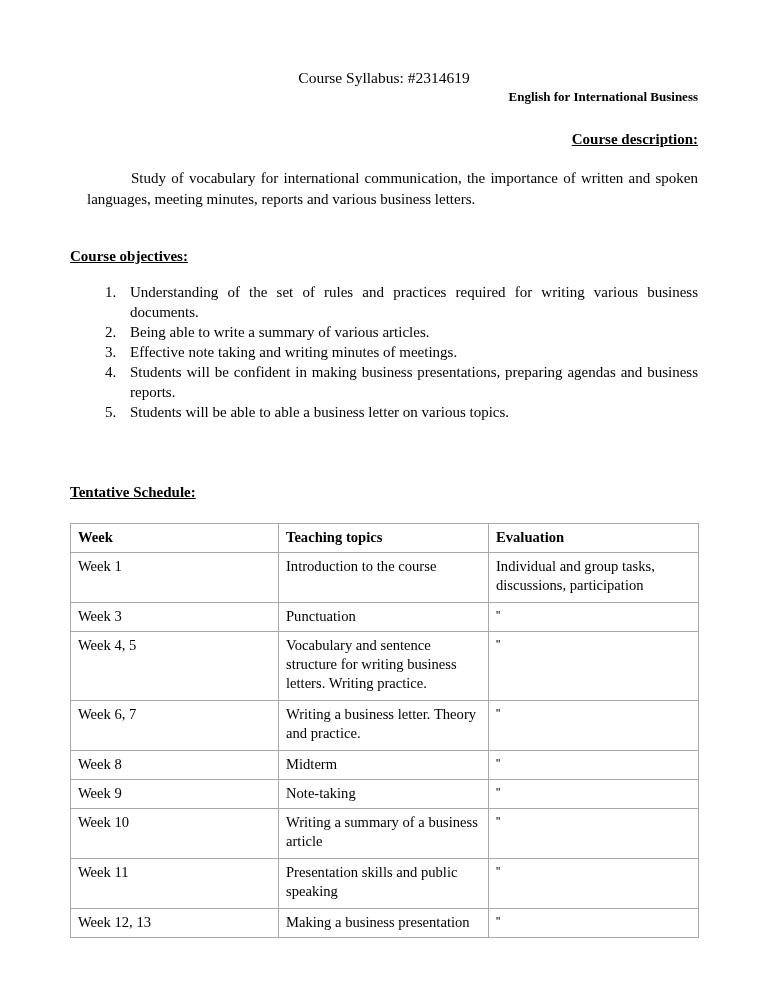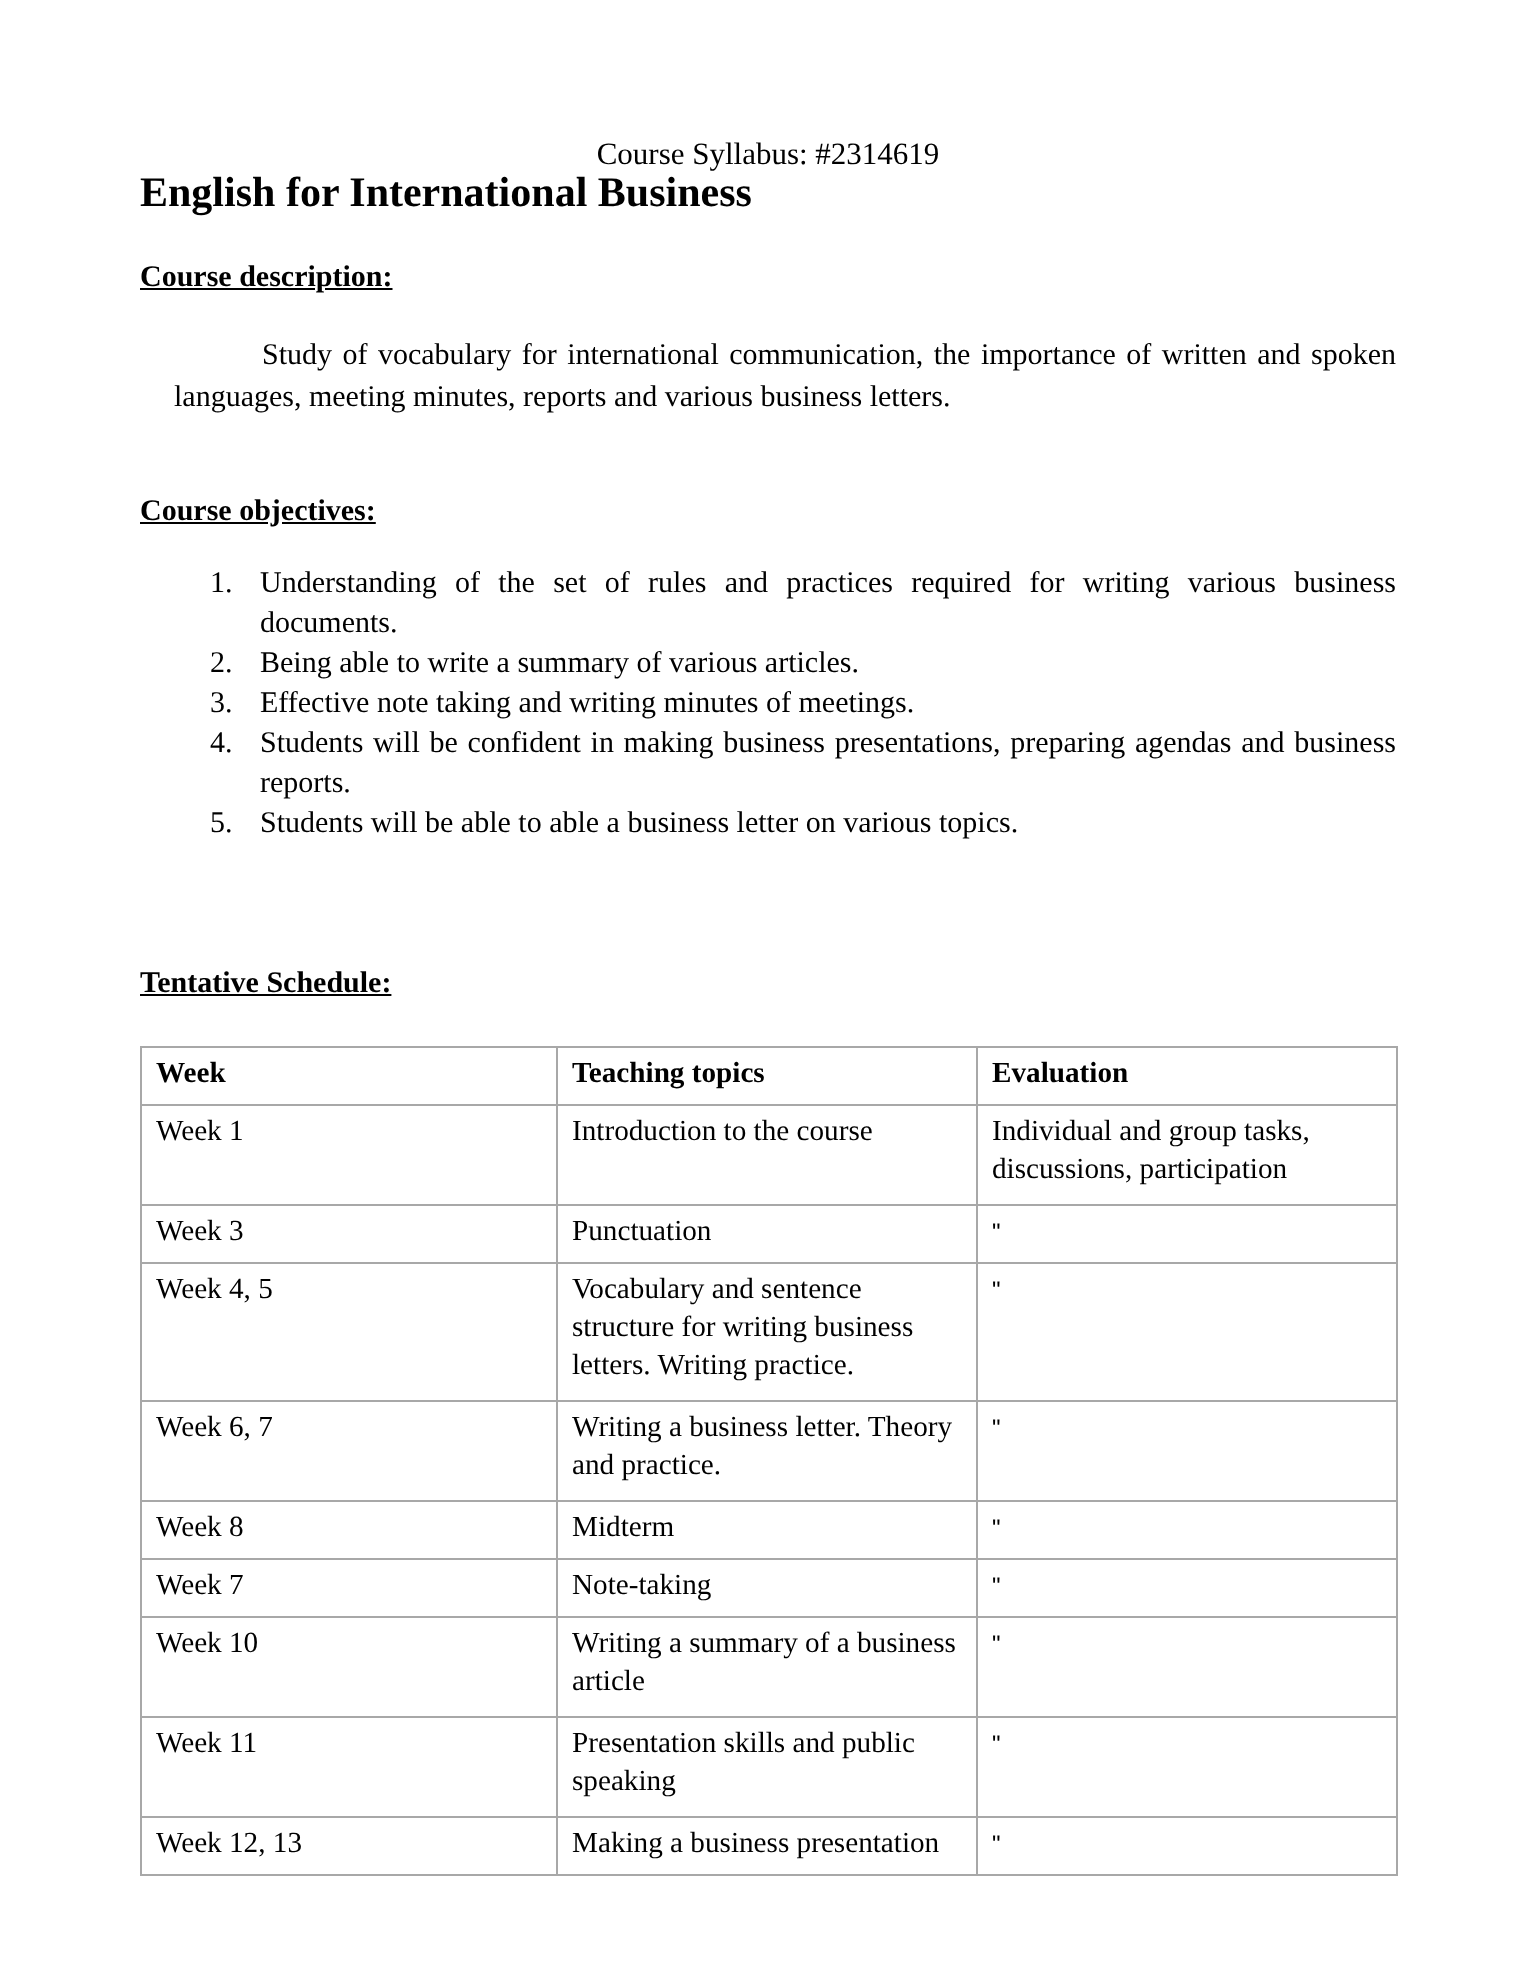--- a/index.html
+++ b/index.html
@@ -22,35 +22,35 @@
     padding: 68px 70px 0 70px;
   }
 
   
   .doc-title-line {
     text-align: center;
     font-size: 15.5px;
     line-height: 19px;
   }
   .doc-subtitle-line {
-    text-align: left;
-    font-size: 21px;
+    text-align: right;
+    font-size: 13px;
     line-height: 19px;
     font-weight: bold;
   }
 
   
   .section-heading {
     font-size: 15px;
     font-weight: bold;
     text-decoration: underline;
     margin: 0;
     padding: 0;
   }
-  .h-course-description { margin-top: 25px; }
+  .h-course-description { margin-top: 25px; text-align: right; }
   .h-course-objectives  { margin-top: 38px; }
   .h-tentative-schedule { margin-top: 62px; }
 
   
   .body-para {
     margin: 20px 0 0 17px;
     font-size: 15px;
     line-height: 21px;
     text-align: justify;
     text-indent: 44px;
@@ -165,21 +165,21 @@
         <td>Week 6, 7</td>
         <td>Writing a business letter. Theory and practice.</td>
         <td class="eval-ditto">"</td>
       </tr>
       <tr>
         <td>Week 8</td>
         <td class="topic-bold">Midterm</td>
         <td class="eval-ditto">"</td>
       </tr>
       <tr>
-        <td>Week 7</td>
+        <td>Week 9</td>
         <td>Note-taking</td>
         <td class="eval-ditto">"</td>
       </tr>
       <tr class="r-tall">
         <td>Week 10</td>
         <td>Writing a summary of a business article</td>
         <td class="eval-ditto">"</td>
       </tr>
       <tr class="r-tall">
         <td>Week 11</td>

